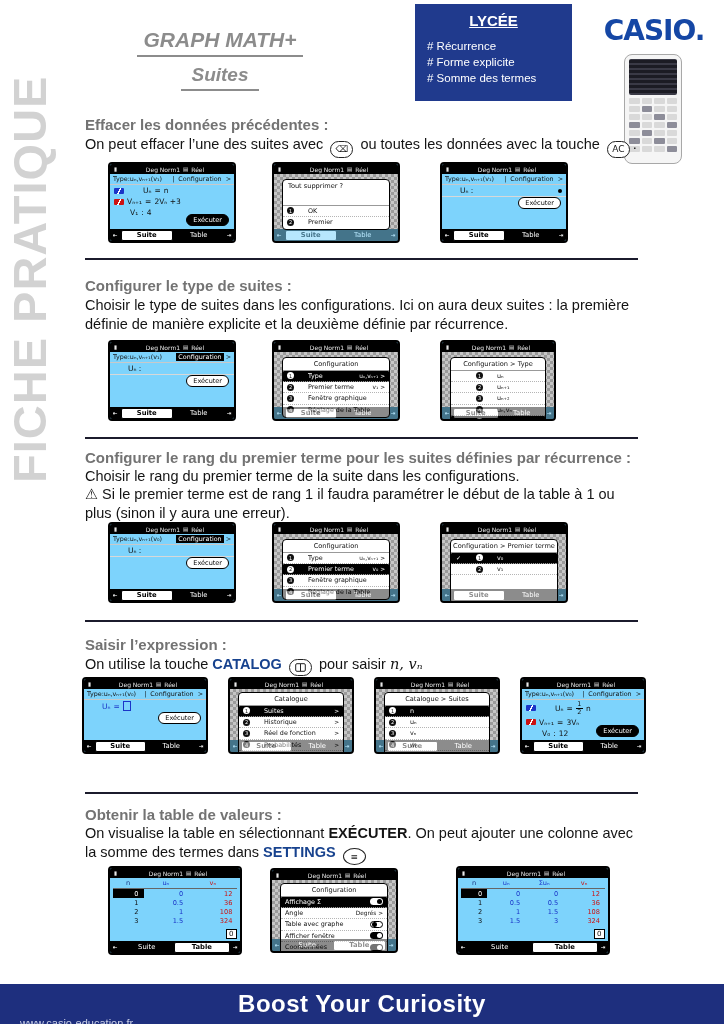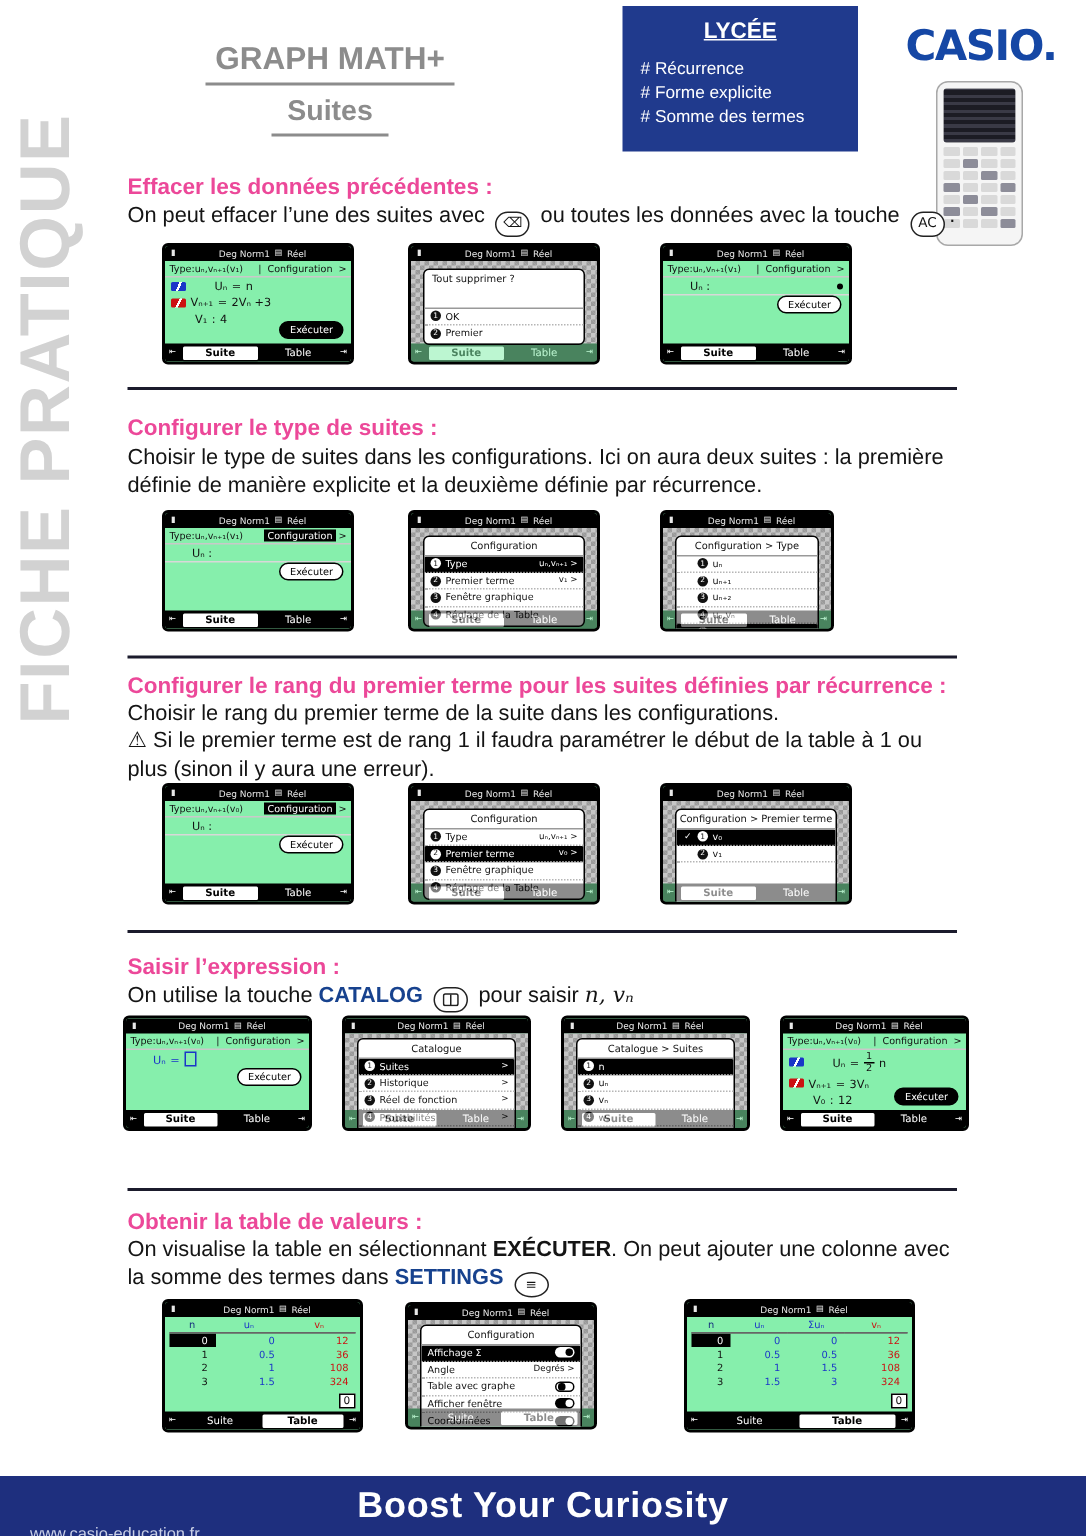--- a/index.html
+++ b/index.html
@@ -5,50 +5,50 @@
   html,body { margin:0; padding:0; background:#e8e8e8; }
   .page { position:relative; width:724px; height:1024px; background:#ffffff; overflow:hidden;
           font-family:"Liberation Sans", sans-serif; color:#111; }
 
   
   .vbanner { position:absolute; left:2px; top:62px; width:66px; height:434px;
              writing-mode:vertical-rl; transform:rotate(180deg);
              font-size:47px; font-weight:bold; letter-spacing:1px; color:#d2d2d2;
              text-align:center; white-space:nowrap; }
   .gtitle { position:absolute; left:118px; top:28px; width:204px; text-align:center;
-            color:#8c8c8c; font-weight:bold; }
+            color:#8c8c8c; font-weight:bold;font-style:italic; }
   .gtitle .t1 { display:inline-block; font-size:21px; border-bottom:2px solid #8c8c8c; padding:0 6px 3px; }
   .gtitle .t2 { display:inline-block; font-size:19px; border-bottom:2px solid #8c8c8c; padding:0 10px 3px; margin-top:7px; }
   .lycee { position:absolute; left:415px; top:4px; width:157px; height:97px; background:#203a8d; color:#fff; }
   .lycee .ltitle { text-align:center; margin-top:8px; font-size:15px; font-weight:bold; text-decoration:underline; }
   .lycee .tags { margin:9px 0 0 12px; font-size:11.5px; line-height:16px; }
   .brand { position:absolute; left:596px; top:14px; width:116px; text-align:center;
            color:#1547a5; font-size:28px; font-weight:900; letter-spacing:-1px;
            font-family:"DejaVu Sans", sans-serif; }
   .calcimg { position:absolute; left:624px; top:54px; width:58px; height:110px; background:#f5f5f5;
              border:1px solid #a8a8a8; border-radius:8px; padding:4px; box-sizing:border-box; }
   .calcimg .cscreen { height:36px; background:#1c1c24; border-radius:2px; margin-bottom:3px;
              background-image:repeating-linear-gradient(0deg,#3a3a46 0 2px,#1c1c24 2px 5px); }
   .calcimg .ckeys { display:grid; grid-template-columns:repeat(4,1fr); gap:2px; }
   .calcimg .k { height:6px; background:#d9d9d9; border-radius:1px; }
   .calcimg .k.d { background:#8d8d99; }
 
   
-  .h { position:absolute; left:85px; color:#ec4899; font-weight:bold; font-size:15px; }
+  .h { position:absolute; left:85px; color:#737373; font-weight:bold; font-size:15px; }
   .bodytxt { position:absolute; left:85px; width:558px; font-size:14.5px; line-height:18.5px; color:#141414; }
   .blue-b { color:#17428e; font-weight:bold; }
   .b { font-weight:bold; }
   .mathit { font-family:"DejaVu Serif", serif; font-style:italic; }
   .rule { position:absolute; left:85px; width:553px; border-top:2px solid #1b1b2c; }
   .keyround { display:inline-flex; align-items:center; justify-content:center; min-width:17px; height:15px;
               border:1.5px solid #222; border-radius:9px; font-size:9px; padding:0 2px;
               vertical-align:-3px; margin:0 3px; font-family:"DejaVu Sans",sans-serif; background:#fff; }
 
   
-  .scr { position:absolute; background:#86efac; border:2px solid #000; border-radius:4px;
+  .scr { position:absolute; background:#7dd3fc; border:2px solid #000; border-radius:4px;
          overflow:hidden; display:flex; flex-direction:column; box-sizing:border-box;
          font-family:"DejaVu Sans", sans-serif; }
   .sb { height:10px; background:#000; color:#e8e8e8; display:flex; align-items:center;
         gap:3px; padding:0 4px; font-size:6px; flex:none; }
   .sb .sp { flex:1; }
   .sb .bicon { font-size:5.5px; }
   .tb { display:flex; align-items:center; gap:2px; font-size:6.4px; padding:1px 3px;
         border-bottom:1px solid #c9c9c9; flex:none; white-space:nowrap; }
   .tb .sp { flex:1; }
   .tb .cfg { padding:0 2px; }
@@ -74,21 +74,21 @@
   .tbs.dim { opacity:0.45; }
   .tbs .edge { width:10px; display:flex; align-items:center; justify-content:center; font-size:5.5px; }
   .tbs .tab { flex:1; display:flex; align-items:center; justify-content:center; }
   .tbs .tab.on { background:#fff; color:#000; font-weight:bold; border:1px solid #000; border-radius:2px; margin:0.5px; }
 
   
   .dlg { position:absolute; left:8px; right:8px; top:5px; background:#fff; border:1.5px solid #000;
          border-radius:4px; padding-bottom:2px; }
   .dtitle { text-align:center; font-size:6.6px; padding:2px 0 1.5px; border-bottom:1px solid #999; }
   .gap { height:13px; }
-  .mrow { display:flex; align-items:center; gap:3px; padding:1.2px 4px; font-size:6.4px;
+  .mrow { display:flex; align-items:center; gap:14px; padding:1.2px 4px; font-size:6.4px;
           border-bottom:1px dotted #b5b5b5; }
   .mrow:last-child { border-bottom:none; }
   .mrow.sel { background:#000; color:#fff; border-radius:1px; }
   .badge { width:7px; height:7px; border-radius:50%; background:#111; color:#fff; font-size:5px;
            display:inline-flex; align-items:center; justify-content:center; flex:none; }
   .mrow.sel .badge { background:#fff; color:#111; }
   .chk { width:7px; font-size:6px; text-align:center; flex:none; }
   .mright { margin-left:auto; font-size:5.8px; }
   .tgl { width:13px; height:7px; border-radius:4px; position:relative; margin-left:auto; flex:none; }
   .tgl.on { background:#000; }

